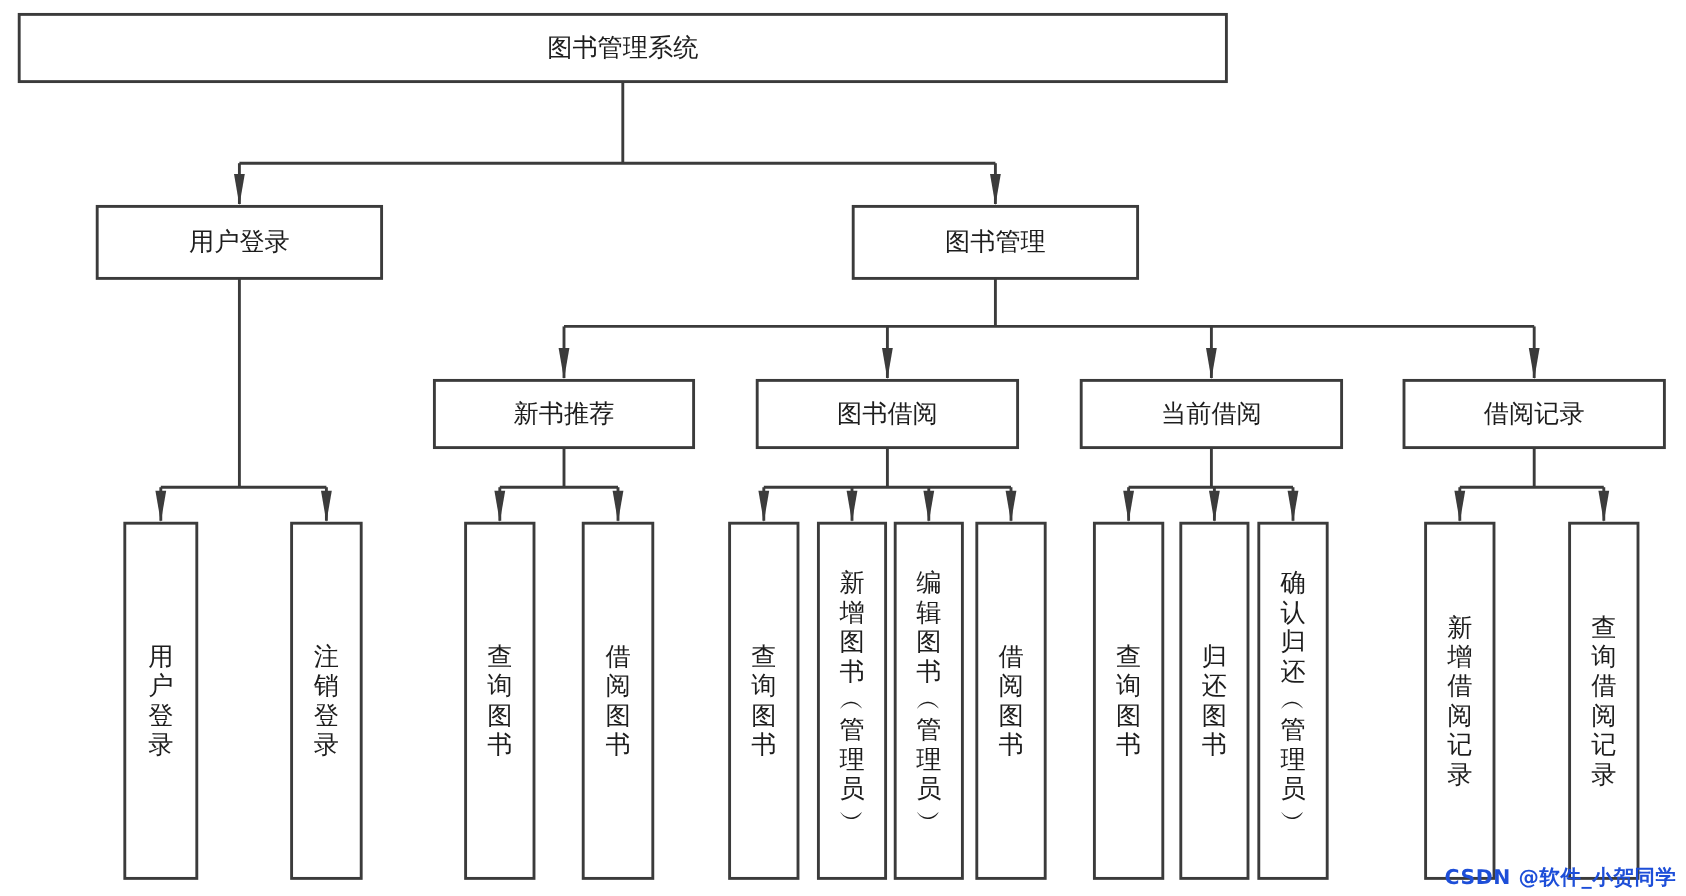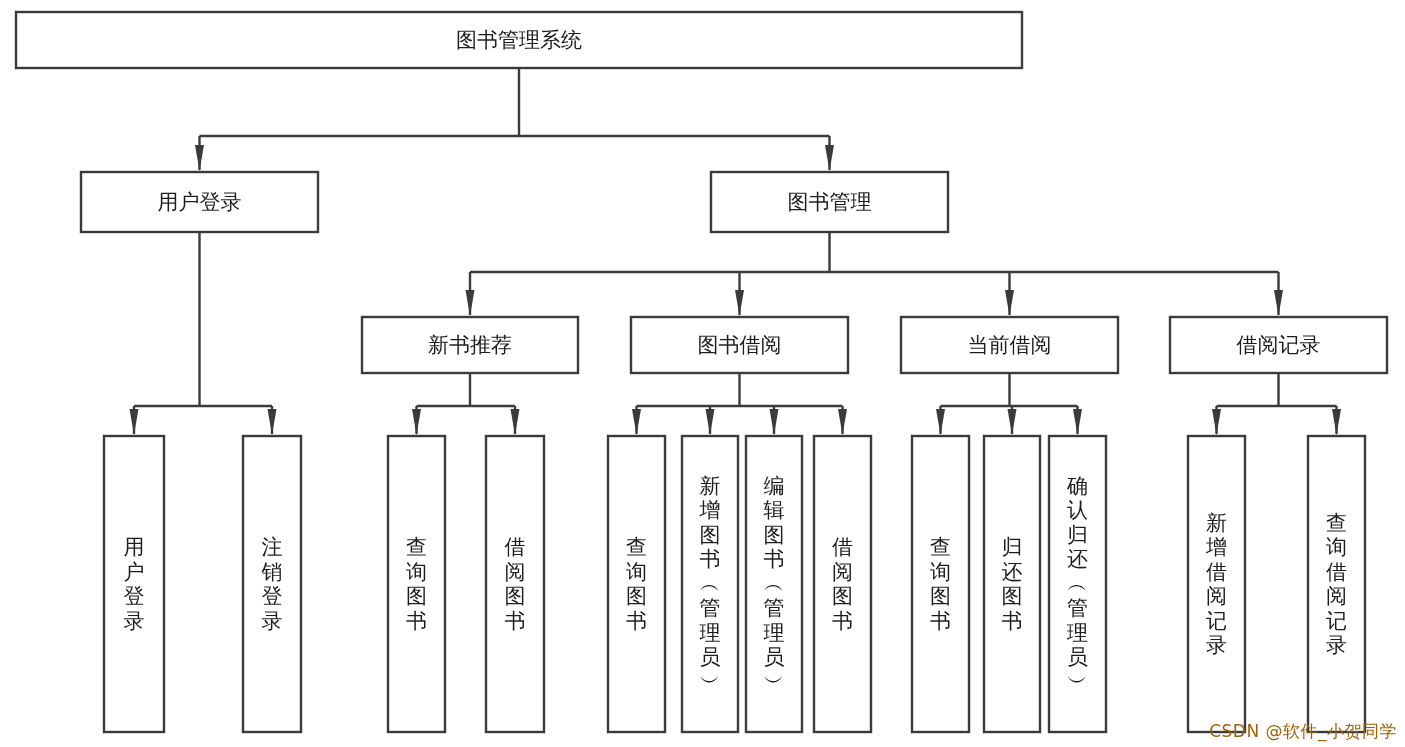--- a/index.html
+++ b/index.html
@@ -47,23 +47,24 @@
   .arrow-head {
     fill: #3b3b3b;
     stroke: none;
   }
   .watermark-text {
     position: absolute;
     right: 8px;
     bottom: 4px;
     font-family: "DejaVu Sans", "Liberation Sans", sans-serif;
     font-size: 17px;
-    color: #a16207;
+    color: #1d4ed8;
     white-space: nowrap;
     letter-spacing: 0.5px;
+    font-weight: bold;
   }
 </style>
 </head>
 <body>
 
 <div id="diagram-root">
   <svg id="diagram-svg" width="1405" height="747" viewBox="0 0 1405 747" xmlns="http://www.w3.org/2000/svg">
       <g>
         <line x1="519" y1="68" x2="519" y2="136" class="connector"></line>
         <line x1="199.5" y1="136" x2="829.5" y2="136" class="connector"></line>

